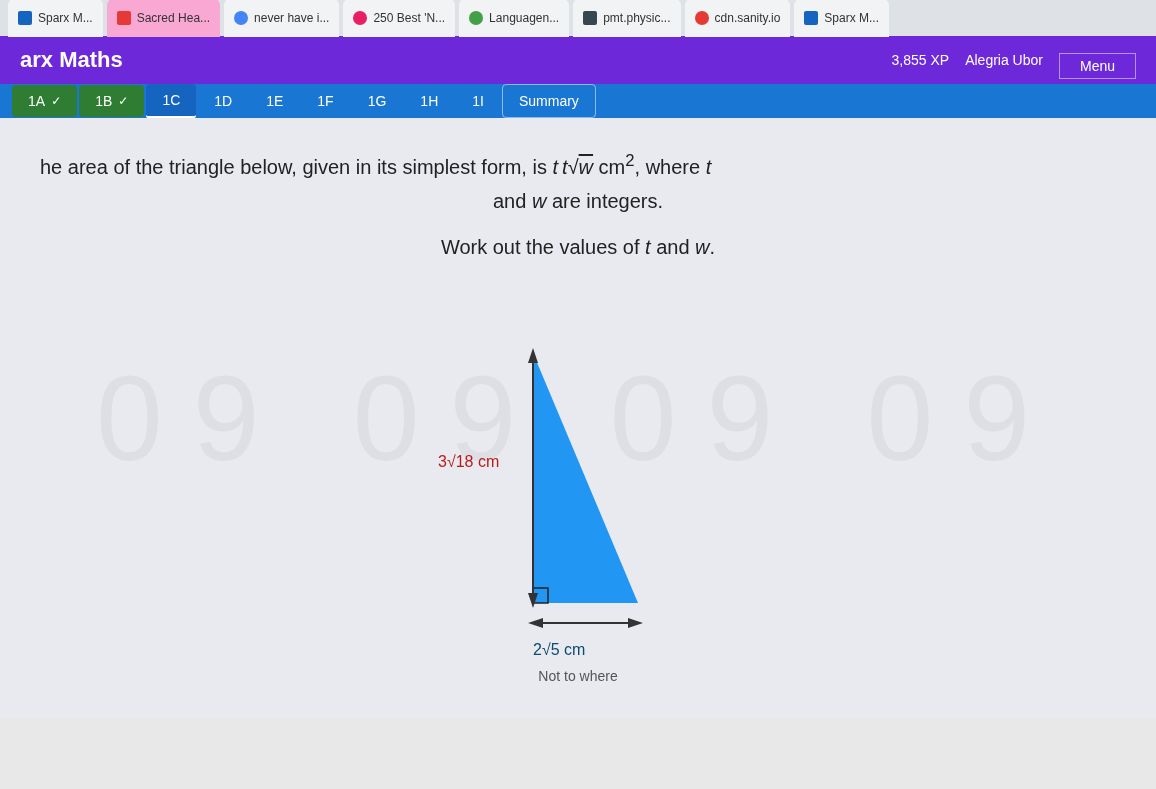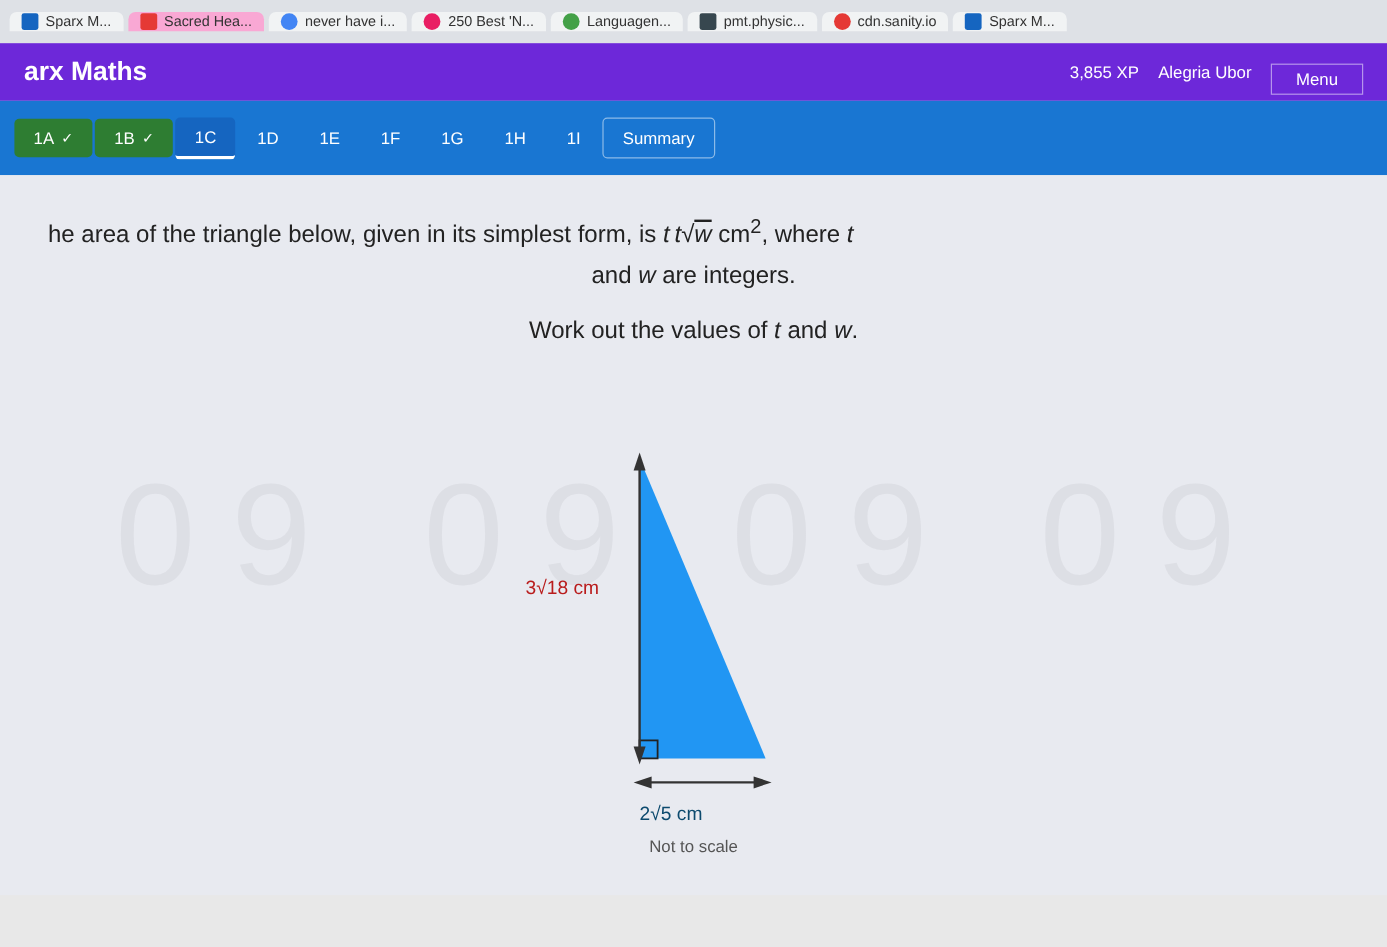--- a/index.html
+++ b/index.html
@@ -15,21 +15,21 @@
       gap: 4px;
       font-size: 12px;
       color: #333;
     }
     .browser-tab {
       display: flex;
       align-items: center;
       background: #f1f3f4;
       border-radius: 6px 6px 0 0;
       padding: 0 10px;
-      height: 16px;
+      height: 38px;
       gap: 6px;
       font-size: 12px;
       cursor: pointer;
       white-space: nowrap;
       max-width: 160px;
       overflow: hidden;
       text-overflow: ellipsis;
     }
     .browser-tab.active {
       background: #f9a8d4;
@@ -62,21 +62,21 @@
       color: white;
       font-size: 14px;
     }
 
     
     .nav-tabs {
       background: #1976d2;
       display: flex;
       align-items: center;
       padding: 0 12px;
-      height: 62px;
+      height: 34px;
       gap: 2px;
     }
     .nav-tab {
       padding: 8px 16px;
       color: white;
       font-size: 14px;
       font-weight: 500;
       cursor: pointer;
       border-radius: 4px;
       white-space: nowrap;
@@ -270,15 +270,15 @@
         <div style="position:absolute; top:130px; left:20px; font-size:16px; color:#b91c1c; font-family:Arial, sans-serif;">
           3√18 cm
         </div>
 
         <div style="position:absolute; bottom:4px; left:115px; font-size:16px; color:#0c4a6e; font-family:Arial, sans-serif; white-space:nowrap;">
           2√5 cm
         </div>
       </div>
     </div>
 
-    <div class="not-to-scale" style="margin-top:5px;">Not to scale</div>
+    <div class="not-to-scale" style="margin-top:5px;">Not to where</div>
   </div>
 </div>
 
 </body></html>

